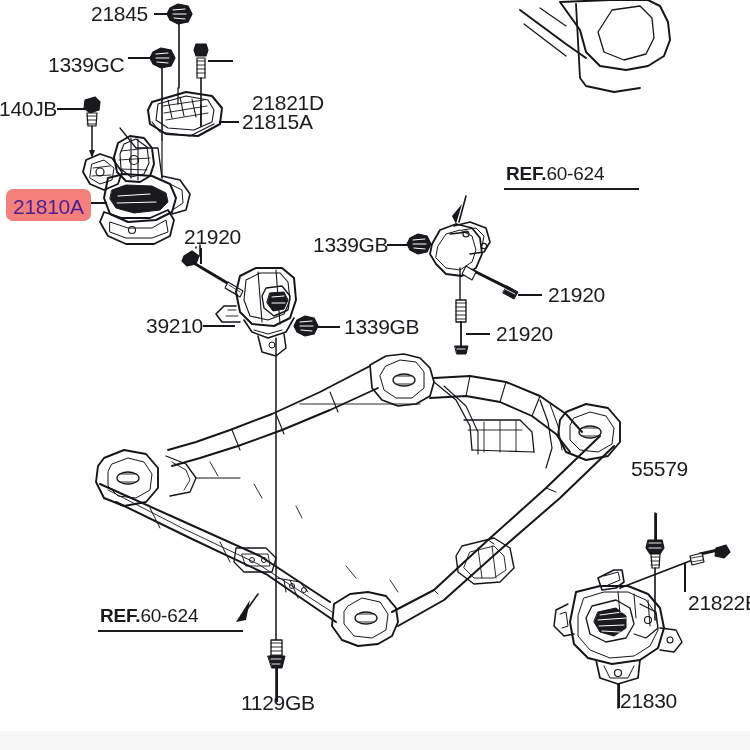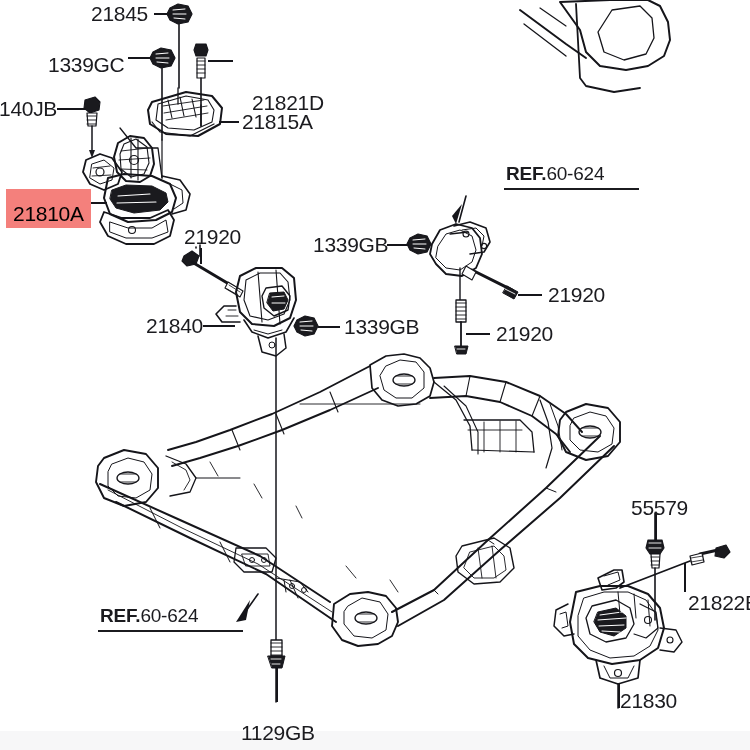--- a/index.html
+++ b/index.html
@@ -48,24 +48,25 @@
   }
   .label.ref b {
     font-weight: bold;
   }
   .label.ref span.num {
     font-weight: normal;
     text-align: center;
   }
   .label.highlight {
     background: #f4807c;
-    color: #000000;
-    padding: 14px 7px 4px 7px;
+    color: #4c1d95;
+    padding: 7px 7px 4px 7px;
     font-size: 21px;
     letter-spacing: -0.3px;
+    border-radius: 7px;
   }
   .ref-underline {
     position: absolute;
     height: 2px;
     background: #1b1b1f;
   }
   .leader {
     position: absolute;
     background: #15151a;
   }
@@ -384,31 +385,31 @@
   <div class="label" style="left:242px; top:111px;">21815A</div>
 
   <div class="label" style="left:-1px;  top:98px;">140JB</div>
 
   <div class="label highlight" style="left:6px; top:189px;">21810A</div>
 
   <div class="label" style="left:184px; top:226px;">21920</div>
 
   <div class="label" style="left:313px; top:234px;">1339GB</div>
 
-  <div class="label" style="left:146px; top:315px;">21840</div>
+  <div class="label" style="left:146px; top:315px;">39210</div>
 
   <div class="label" style="left:344px; top:316px;">1339GB</div>
 
   <div class="label" style="left:548px; top:284px;">21920</div>
 
   <div class="label" style="left:496px; top:323px;">21920</div>
 
-  <div class="label" style="left:241px; top:722px;">1129GB</div>
-
-  <div class="label" style="left:631px; top:497px;text-align:center;">55579</div>
+  <div class="label" style="left:241px; top:692px;">1129GB</div>
+
+  <div class="label" style="left:631px; top:458px;text-align:center;">55579</div>
 
   <div class="label" style="left:688px; top:592px;">21822B</div>
 
   <div class="label" style="left:620px; top:690px;">21830</div>
 
   <div class="label ref" style="left:506px; top:163px;">
     <b>REF.</b><span class="num">60-624</span>
   </div>
 
   <div class="label ref" style="left:100px; top:605px;">

